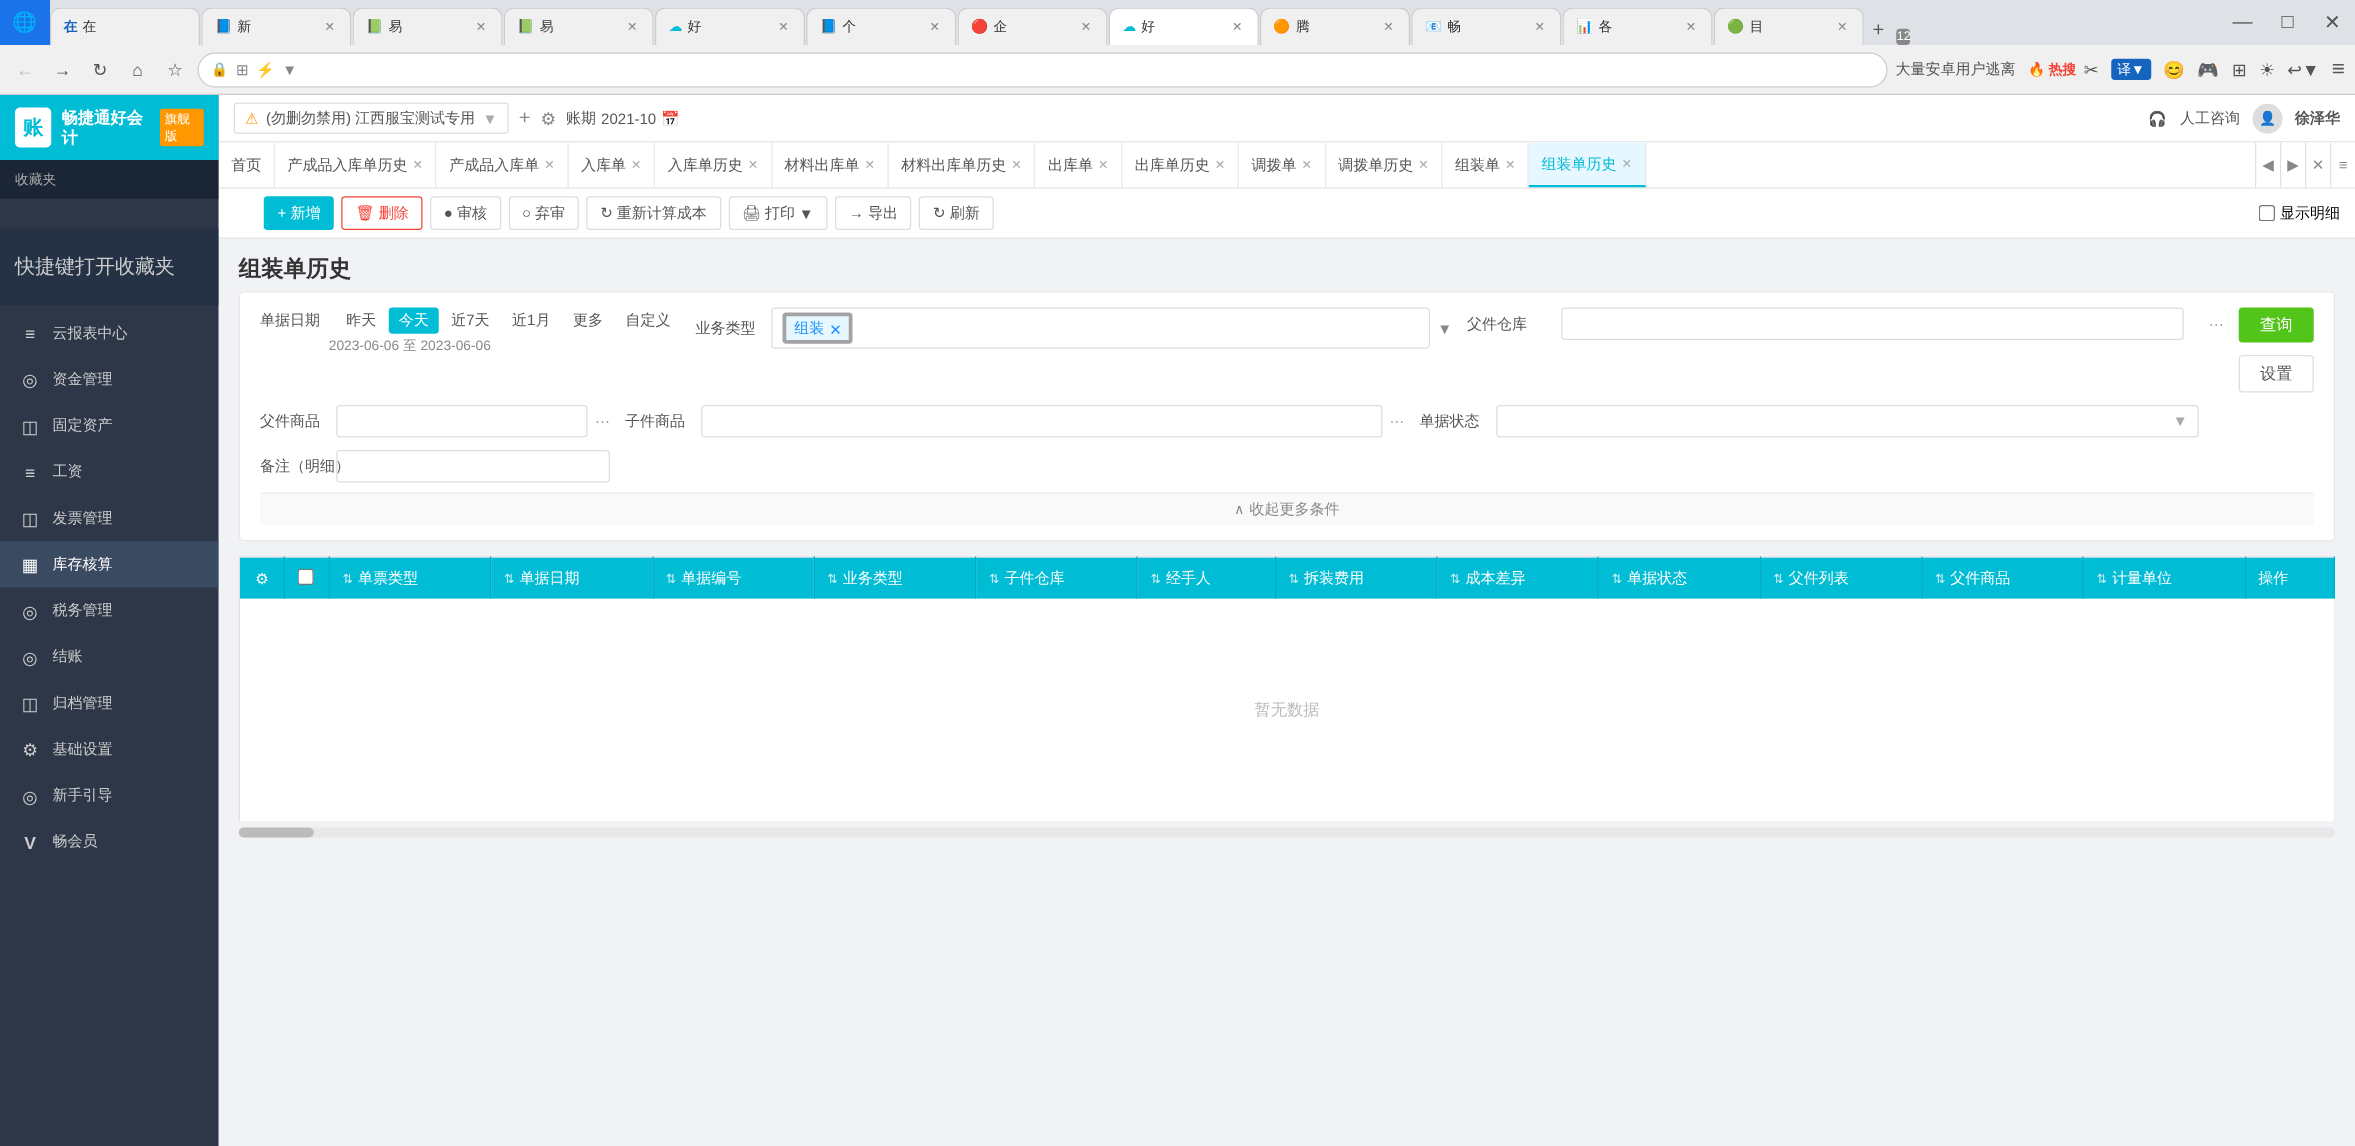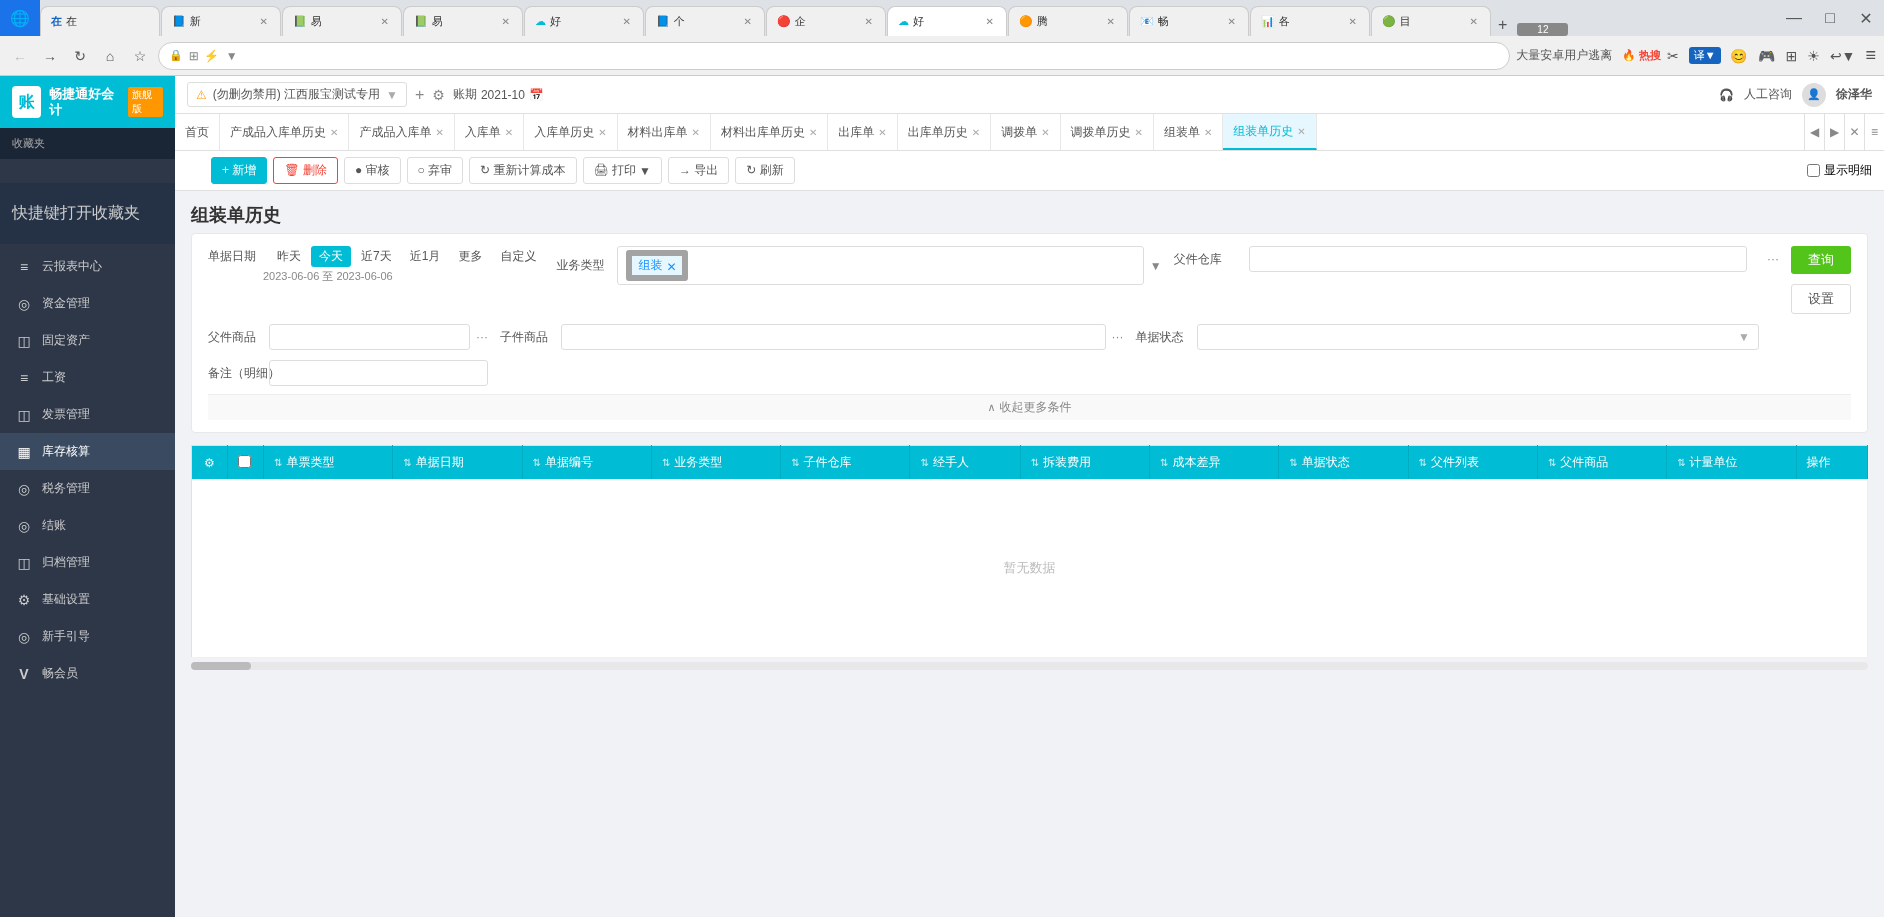--- a/index.html
+++ b/index.html
@@ -147,21 +147,21 @@
       <span class="tab-title">各</span>
       <span class="tab-close">✕</span>
     </div>
     <div class="tab">
       <span style="color:#2e7d32;">🟢</span>
       <span class="tab-title">目</span>
       <span class="tab-close">✕</span>
     </div>
     <div class="new-tab-btn">+</div>
 
-    <div style="background:#888;color:#fff;border-radius:3px;font-size:10px;padding:1px 20px;margin-left:4px;cursor:pointer;">12</div>
+    <div style="background:#888;color:#fff;border-radius:3px;font-size:10px;padding:1px 0;margin-left:4px;cursor:pointer;">12</div>
 
     <div style="margin-left:auto;display:flex;">
       <div class="win-btn">—</div>
       <div class="win-btn">□</div>
       <div class="win-btn close">✕</div>
     </div>
   </div>
 
   <div class="address-bar">
     <div class="nav-btn disabled">←</div>
@@ -386,21 +386,21 @@
                 <span class="date-option">更多</span>
                 <span class="date-option">自定义</span>
               </div>
             </div>
             <div style="margin-left:55px;color:#888;font-size:11px;margin-top:2px;">2023-06-06 至 2023-06-06</div>
           </div>
 
           <div style="display:flex;align-items:center;gap:6px;flex:1;">
             <span style="color:#555;font-size:12px;white-space:nowrap;width:55px;">业务类型</span>
             <div style="display:flex;align-items:center;flex:1;border:1px solid #ddd;border-radius:3px;padding:3px 8px;min-height:26px;gap:4px;">
-              <span style="display:flex;align-items:flex-end;gap:4px;background:#e6f7ff;border:6px solid #a3a3a3;border-radius:3px;padding:1px 6px;font-size:12px;color:#1890ff;">
+              <span style="display:flex;align-items:flex-end;gap:4px;background:#e6f7ff;border:3px solid #a3a3a3;border-radius:3px;padding:1px 6px;font-size:12px;color:#1890ff;">
                 <span>组装</span>
                 <span style="cursor:pointer;">✕</span>
               </span>
             </div>
             <span style="color:#888;cursor:pointer;">▼</span>
           </div>
 
           <div style="display:flex;align-items:center;gap:20px;flex:1;">
             <span style="color:#555;font-size:12px;white-space:nowrap;width:55px;">父件仓库</span>
             <div style="display:flex;align-items:center;flex:1;border:1px solid #ddd;border-radius:3px;padding:3px 8px;min-height:26px;"></div>

